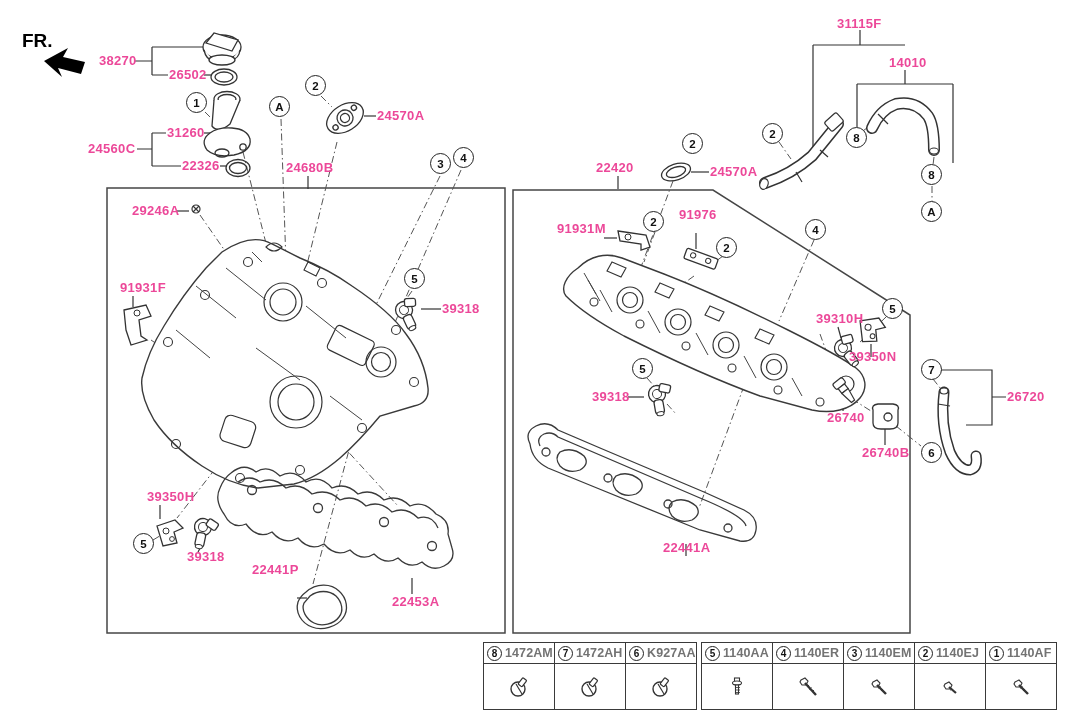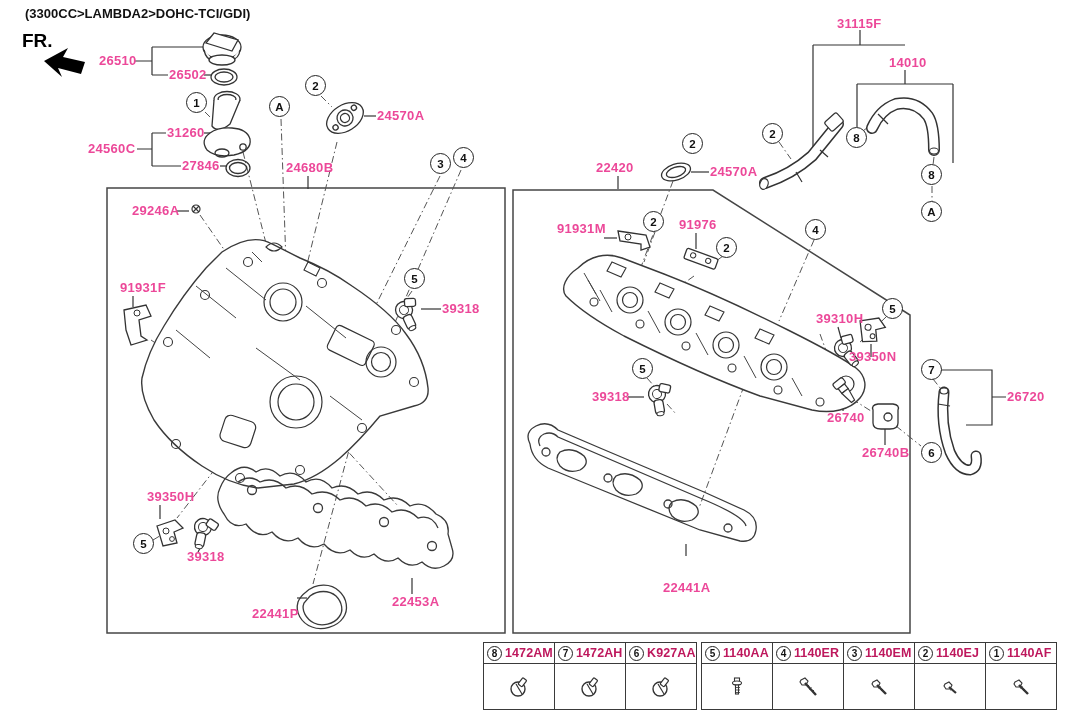--- a/index.html
+++ b/index.html
@@ -14,21 +14,21 @@
        background:#fff;display:flex;align-items:center;justify-content:center;
        font:bold 11.5px "Liberation Sans",sans-serif;color:#111;box-sizing:border-box;}
   .tbl{position:absolute;display:flex;border:1.4px solid #3a3a3a;background:#fff;}
   .cell{width:70px;border-right:1.2px solid #3a3a3a;display:flex;flex-direction:column;}
   .cell:last-child{border-right:none;}
   .cellhead{height:20px;border-bottom:1.2px solid #3a3a3a;display:flex;align-items:center;
             padding-left:3px;gap:3px;}
   .tref{width:15px;height:15px;min-width:15px;border:1.2px solid #232323;border-radius:50%;
         display:flex;align-items:center;justify-content:center;
         font:bold 10px "Liberation Sans",sans-serif;color:#111;box-sizing:border-box;}
-  .code{font:bold 12.5px "Liberation Sans",sans-serif;color:#be185d;letter-spacing:.1px;}
+  .code{font:bold 12.5px "Liberation Sans",sans-serif;color:#737373;letter-spacing:.1px;}
   .iconrow{height:45px;display:flex;align-items:center;justify-content:center;}
 </style>
 </head>
 <body>
 
 <div class="canvas">
 
   <svg class="art" width="1072" height="727" viewBox="0 0 1072 727">
     <defs>
       <g id="camsensor">
@@ -296,43 +296,42 @@
       <path d="M944,392 Q940,424 950,452 Q958,470 970,470 Q978,468 976,456" stroke="#fff" stroke-width="8" stroke-linecap="round"></path>
       <ellipse cx="944" cy="391" rx="4" ry="3" fill="#fff" stroke="#333" stroke-width="1.2"></ellipse>
       <path d="M938,404 l12,2" stroke="#333" stroke-width="1.2"></path>
     </g>
 
     <g>
       <path d="M44,61 L68,48 L63,57 L85,62 L81,74 L58,68 L62,77 Z" fill="#000" stroke="none"></path>
     </g>
   </svg>
 
-  <div class="hdr">(3300CC&gt;LAMBDA2&gt;DOHC-TCI/GDI)</div>
   <div class="fr">FR.</div>
 
-  <div class="lbl" style="left:99px;top:53px">26510</div>
+  <div class="lbl" style="left:99px;top:53px">38270</div>
   <div class="lbl" style="left:169px;top:67px">26502</div>
   <div class="lbl" style="left:167px;top:125px">31260</div>
   <div class="lbl" style="left:88px;top:141px">24560C</div>
-  <div class="lbl" style="left:182px;top:158px">27846</div>
+  <div class="lbl" style="left:182px;top:158px">22326</div>
   <div class="lbl" style="left:377px;top:108px">24570A</div>
   <div class="lbl" style="left:286px;top:160px">24680B</div>
   <div class="lbl" style="left:132px;top:203px">29246A</div>
   <div class="lbl" style="left:120px;top:280px">91931F</div>
   <div class="lbl" style="left:442px;top:301px">39318</div>
   <div class="lbl" style="left:147px;top:489px">39350H</div>
   <div class="lbl" style="left:187px;top:549px">39318</div>
-  <div class="lbl" style="left:252px;top:606px">22441P</div>
+  <div class="lbl" style="left:252px;top:562px">22441P</div>
   <div class="lbl" style="left:392px;top:594px">22453A</div>
   <div class="lbl" style="left:596px;top:160px">22420</div>
   <div class="lbl" style="left:710px;top:164px">24570A</div>
   <div class="lbl" style="left:557px;top:221px">91931M</div>
-  <div class="lbl" style="left:679px;top:217px">91976</div>
+  <div class="lbl" style="left:679px;top:207px">91976</div>
   <div class="lbl" style="left:592px;top:389px">39318</div>
-  <div class="lbl" style="left:663px;top:580px">22441A</div>
+  <div class="lbl" style="left:663px;top:540px">22441A</div>
   <div class="lbl" style="left:816px;top:311px">39310H</div>
   <div class="lbl" style="left:849px;top:349px">39350N</div>
   <div class="lbl" style="left:827px;top:410px">26740</div>
   <div class="lbl" style="left:862px;top:445px">26740B</div>
   <div class="lbl" style="left:1007px;top:389px">26720</div>
   <div class="lbl" style="left:837px;top:16px">31115F</div>
   <div class="lbl" style="left:889px;top:55px">14010</div>
 
   <div class="ref" style="left:186px;top:92px">1</div>
   <div class="ref" style="left:269px;top:96px">A</div>

